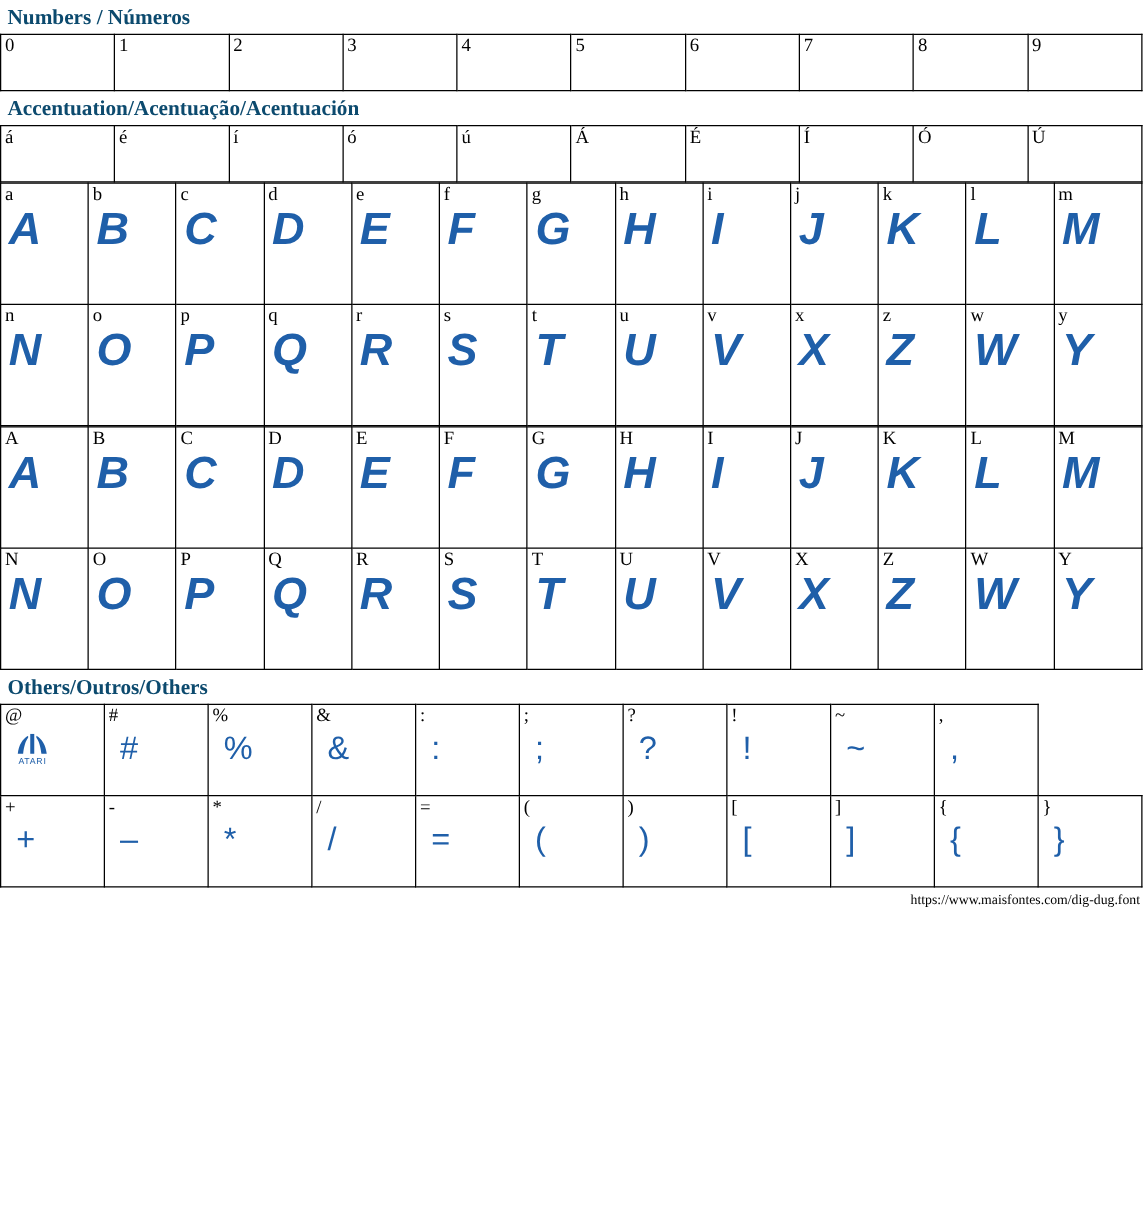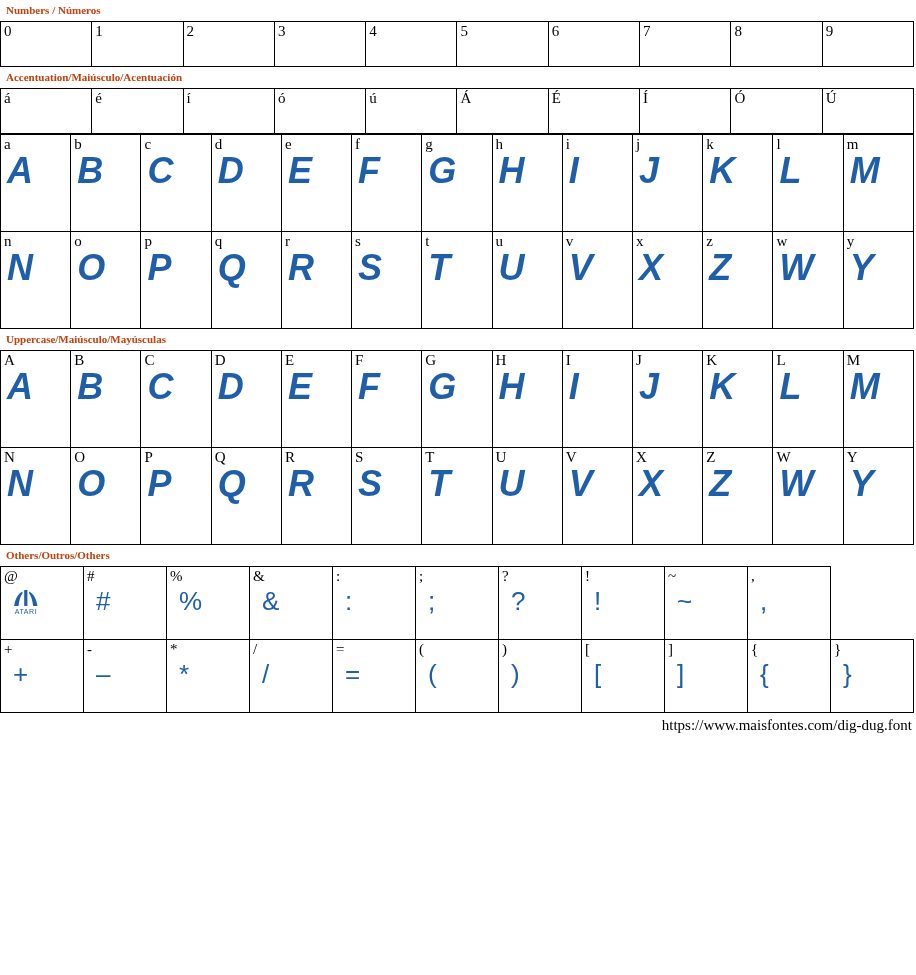--- a/index.html
+++ b/index.html
@@ -14,24 +14,24 @@
     color: #000000;
     position: relative;
   }
   .page {
     width: 916px;
     position: relative;
   }
   .section-title {
     font-family: "Liberation Serif", serif;
     font-weight: bold;
-    font-size: 11px;
+    font-size: 17px;
     line-height: 1;
     padding: 5px 0 5px 6px;
-    color: #c2410c;
+    color: #0c4a6e;
   }
   table.gridtable {
     border-collapse: collapse;
     table-layout: fixed;
     width: 914px;
     margin: 0 0 0 0;
   }
   table.gridtable td {
     border: 1px solid #000000;
     vertical-align: top;
@@ -71,21 +71,21 @@
     padding-left: 12px;
     color: #1f5fa9;
   }
   
   tr.h-small td { height: 44px; }
   tr.h-tall td { height: 96px; }
   tr.h-sym td { height: 72px; }
   .footer {
     text-align: right;
     font-family: "Liberation Serif", serif;
-    font-size: 15px;
+    font-size: 11px;
     padding: 4px 4px 0 0;
     color: #000;
   }
   .atari-logo {
     display: block;
     padding-left: 8px;
     padding-top: 6px;
   }
 </style>
 </head>
@@ -144,21 +144,21 @@
           </td>
       <td>
             <div class="cell-inner">
               <span class="lbl">9</span>
             </div>
           </td>
     </tr>
   </tbody>
     </table>
 
-  <div class="section-title">Accentuation/Maiúsculo/Acentuación</div>
+  <div class="section-title">Accentuation/Acentuação/Acentuación</div>
   <table class="gridtable">
     <tbody>
         <tr class="h-small">
       <td>
             <div class="cell-inner">
               <span class="lbl">á</span>
             </div>
           </td>
       <td>
             <div class="cell-inner">
@@ -367,21 +367,20 @@
       <td>
             <div class="cell-inner">
               <span class="lbl">y</span>
               <span class="glyph">Y</span>
             </div>
           </td>
     </tr>
   </tbody>
     </table>
 
-  <div class="section-title">Uppercase/Maiúsculo/Mayúsculas</div>
   <table class="gridtable">
     <tbody>
         <tr class="h-tall">
       <td>
             <div class="cell-inner">
               <span class="lbl">A</span>
               <span class="glyph">A</span>
             </div>
           </td>
       <td>

